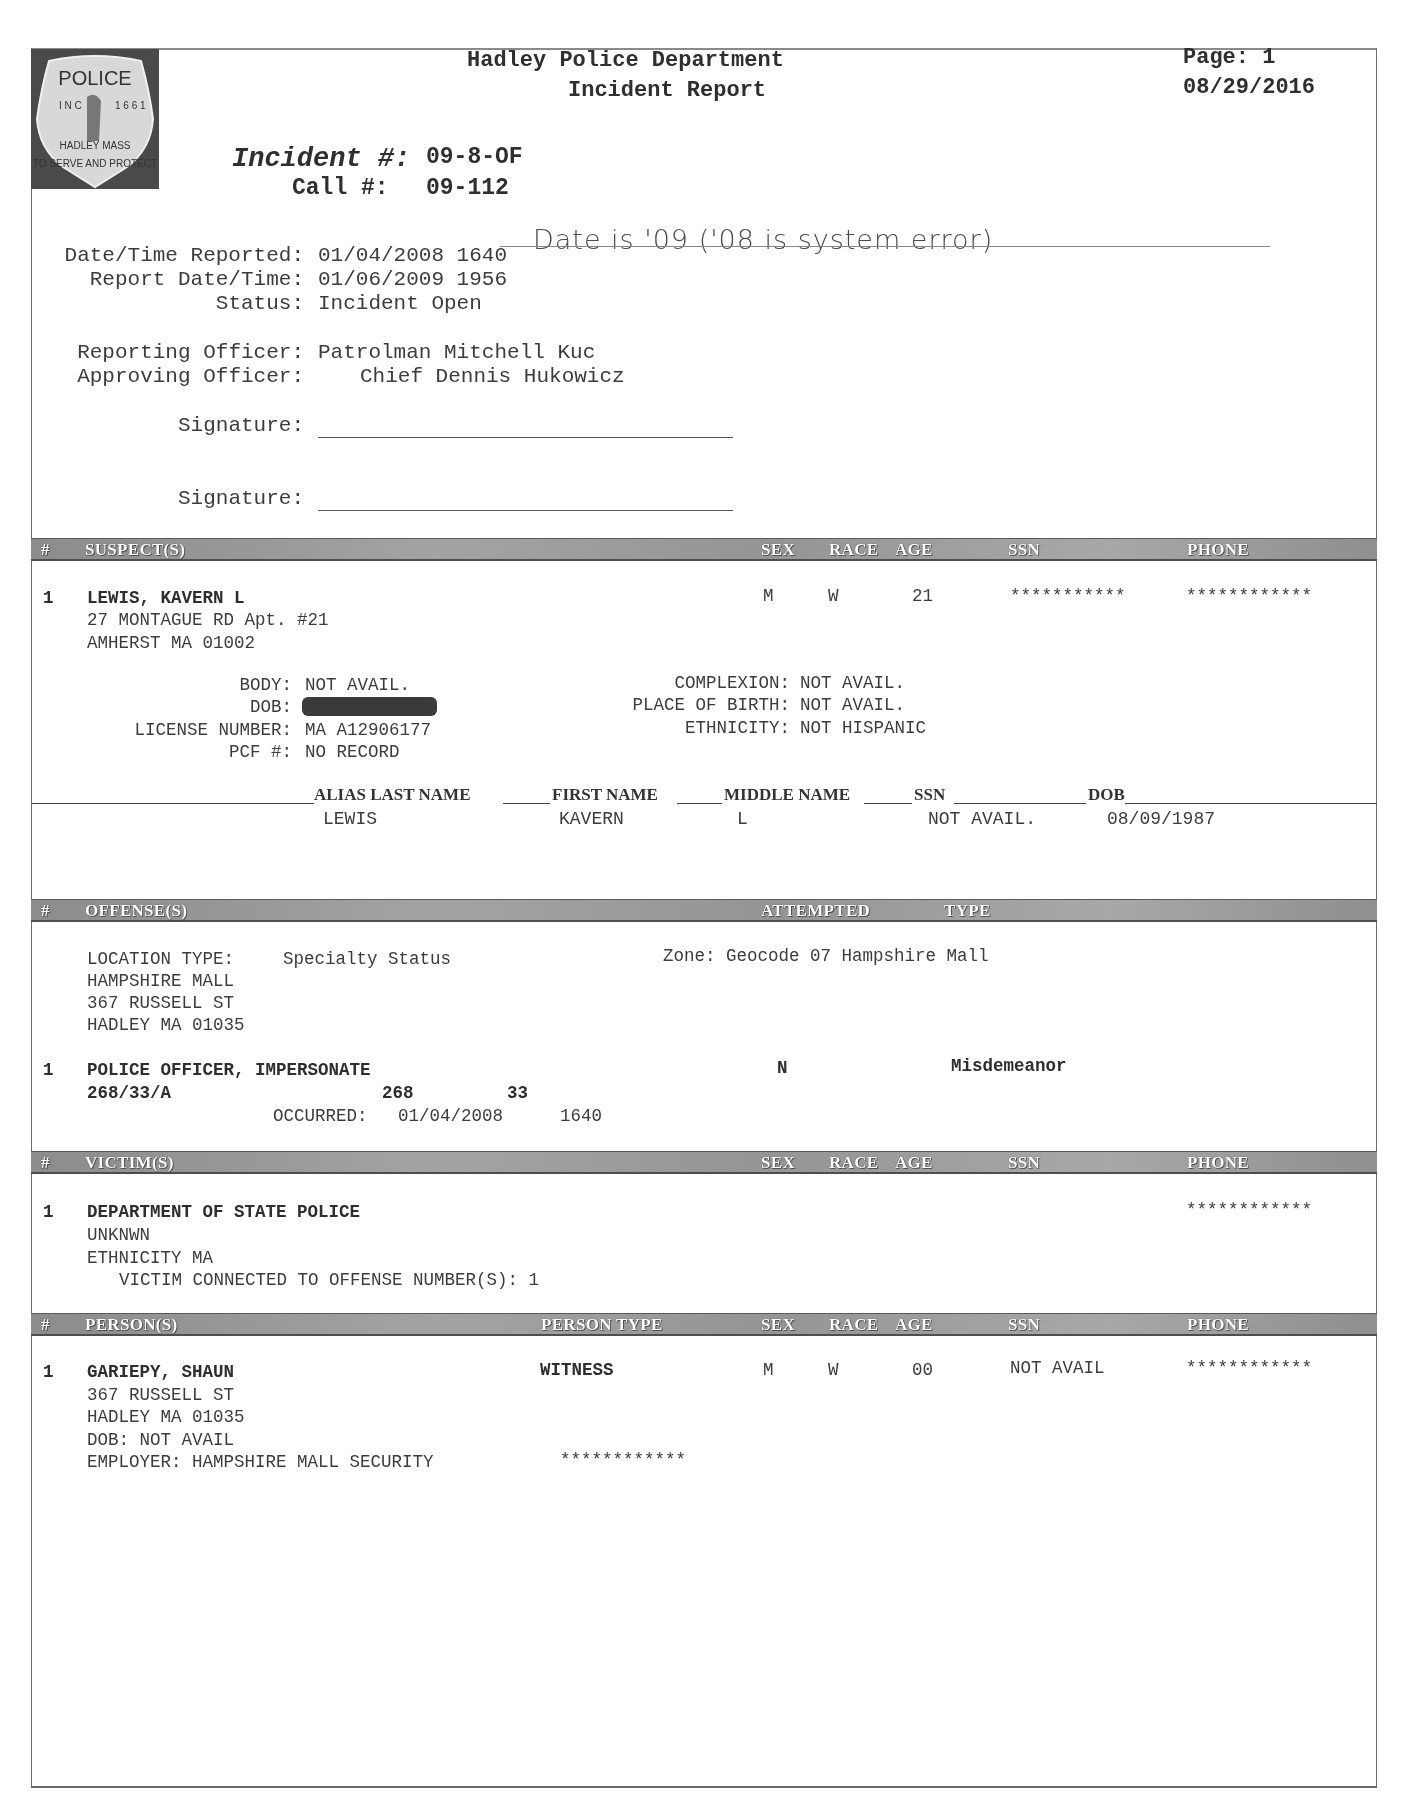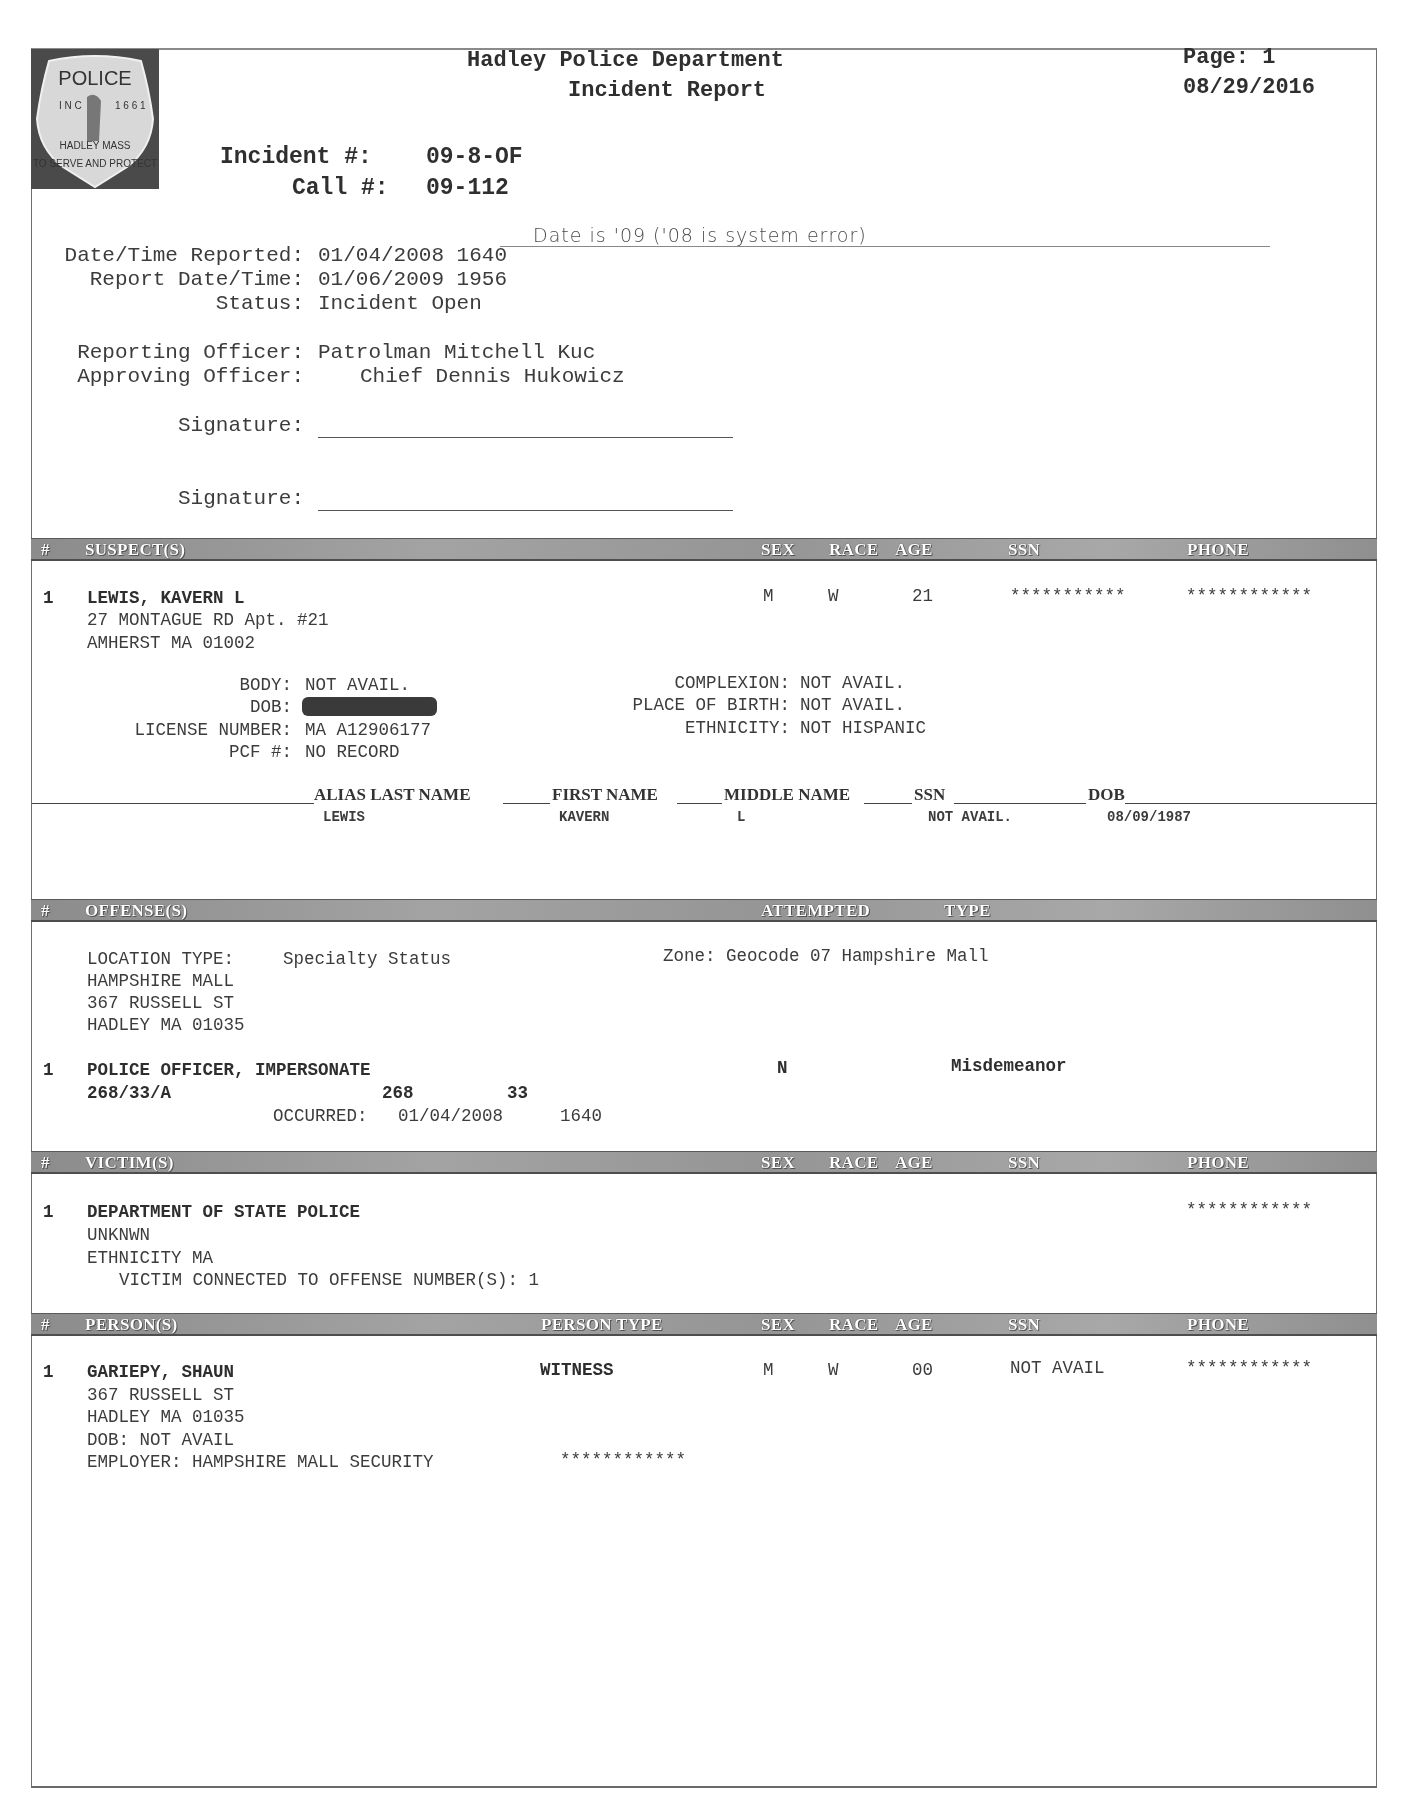--- a/index.html
+++ b/index.html
@@ -5,29 +5,29 @@
   html, body { margin:0; padding:0; background:#ffffff; }
   body { width:1406px; height:1819px; position:relative; overflow:hidden;
          font-family:"Liberation Mono","DejaVu Sans Mono",monospace; color:#3c3c3c; }
   .frame { position:absolute; left:31px; top:48px; width:1346px; height:1740px;
            border:1px solid #6e6e6e; border-top:2px solid #8a8a8a; border-bottom:2px solid #6a6a6a; box-sizing:border-box; }
   .abs { position:absolute; white-space:pre; }
   .logo { position:absolute; left:31px; top:49px; width:128px; height:140px; background:#4a4a4a; overflow:hidden; }
   .bold { font-weight:bold; color:#2e2e2e; }
   .t20 { font-size:21px; }
   .t18 { font-size:17.5px; }
-  .t17 { font-size:14px;font-weight:bold; }
+  .t17 { font-size:18px; }
   .hdr { font-family:"Liberation Mono",monospace; font-weight:bold; font-size:21px; color:#2f2f2f; }
   .bar { position:absolute; left:31px; width:1346px; height:23px;
          background:linear-gradient(90deg,#8c8c8c,#a3a3a3 30%,#959595 55%,#a8a8a8 80%,#8f8f8f);
          border-top:1px solid #5a5a5a; border-bottom:2px solid #4e4e4e; box-sizing:border-box; }
   .bar .lbl { position:absolute; top:1px; font-family:"Liberation Serif","DejaVu Serif",serif; font-weight:bold;
               font-size:17px; color:#ffffff; text-shadow:0 0 1px #333, 1px 1px 0 #555; letter-spacing:0.3px; white-space:pre; }
   .sigline { position:absolute; height:0; border-top:1.5px solid #555; }
-  .hand { position:absolute; font-family:"DejaVu Sans",sans-serif; font-size:19px; color:#4a4a4a; white-space:pre;
+  .hand { position:absolute; font-family:"DejaVu Sans",sans-serif; font-size:27px; color:#4a4a4a; white-space:pre;
           font-weight:300; letter-spacing:1px; }
   .redact { position:absolute; background:#3a3a3a; border-radius:6px; }
   .aliasline { position:absolute; height:0; border-top:1.5px solid #444; }
   .serif-b { font-family:"Liberation Serif","DejaVu Serif",serif; font-weight:bold; font-size:17px; color:#333; }
 </style>
 </head>
 <body>
 
 <div class="frame"></div>
 
@@ -41,21 +41,21 @@
     <text x="64" y="100" font-family="Liberation Sans, sans-serif" font-size="10" fill="#333" text-anchor="middle">HADLEY  MASS</text>
     <text x="64" y="118" font-family="Liberation Sans, sans-serif" font-size="10" fill="#333" text-anchor="middle">TO SERVE AND PROTECT</text>
   </svg>
 </div>
 
 <div class="abs hdr" style="left:467px; top:48px; font-size:22px;">Hadley Police Department</div>
 <div class="abs hdr" style="left:568px; top:78px; font-size:22px;">Incident Report</div>
 <div class="abs hdr" style="left:1183px; top:45px; font-size:22px;">Page: 1</div>
 <div class="abs hdr" style="left:1183px; top:75px; font-size:22px;">08/29/2016</div>
 
-<div class="abs hdr" style="left:220px; top:144px; font-size:23px;">Incident #:</div>
+<div class="abs hdr" style="left:232px; top:144px; font-size:27px;font-style:italic;">Incident #:</div>
 <div class="abs hdr" style="left:426px; top:144px; font-size:23px;">09-8-OF</div>
 <div class="abs hdr" style="left:292px; top:175px; font-size:23px;">Call #:</div>
 <div class="abs hdr" style="left:426px; top:175px; font-size:23px;">09-112</div>
 
 <div class="abs t20" style="left:42px; top:244px; width:262px; text-align:right;">Date/Time Reported:</div>
 <div class="abs t20" style="left:318px; top:244px;">01/04/2008 1640</div>
 <div class="hand" style="left:533px; top:224px;">Date is '09 ('08 is system error)</div>
 <div class="sigline" style="left:500px; top:246px; width:770px; border-top:1px solid #888;"></div>
 
 <div class="abs t20" style="left:42px; top:268px; width:262px; text-align:right;">Report Date/Time:</div>

